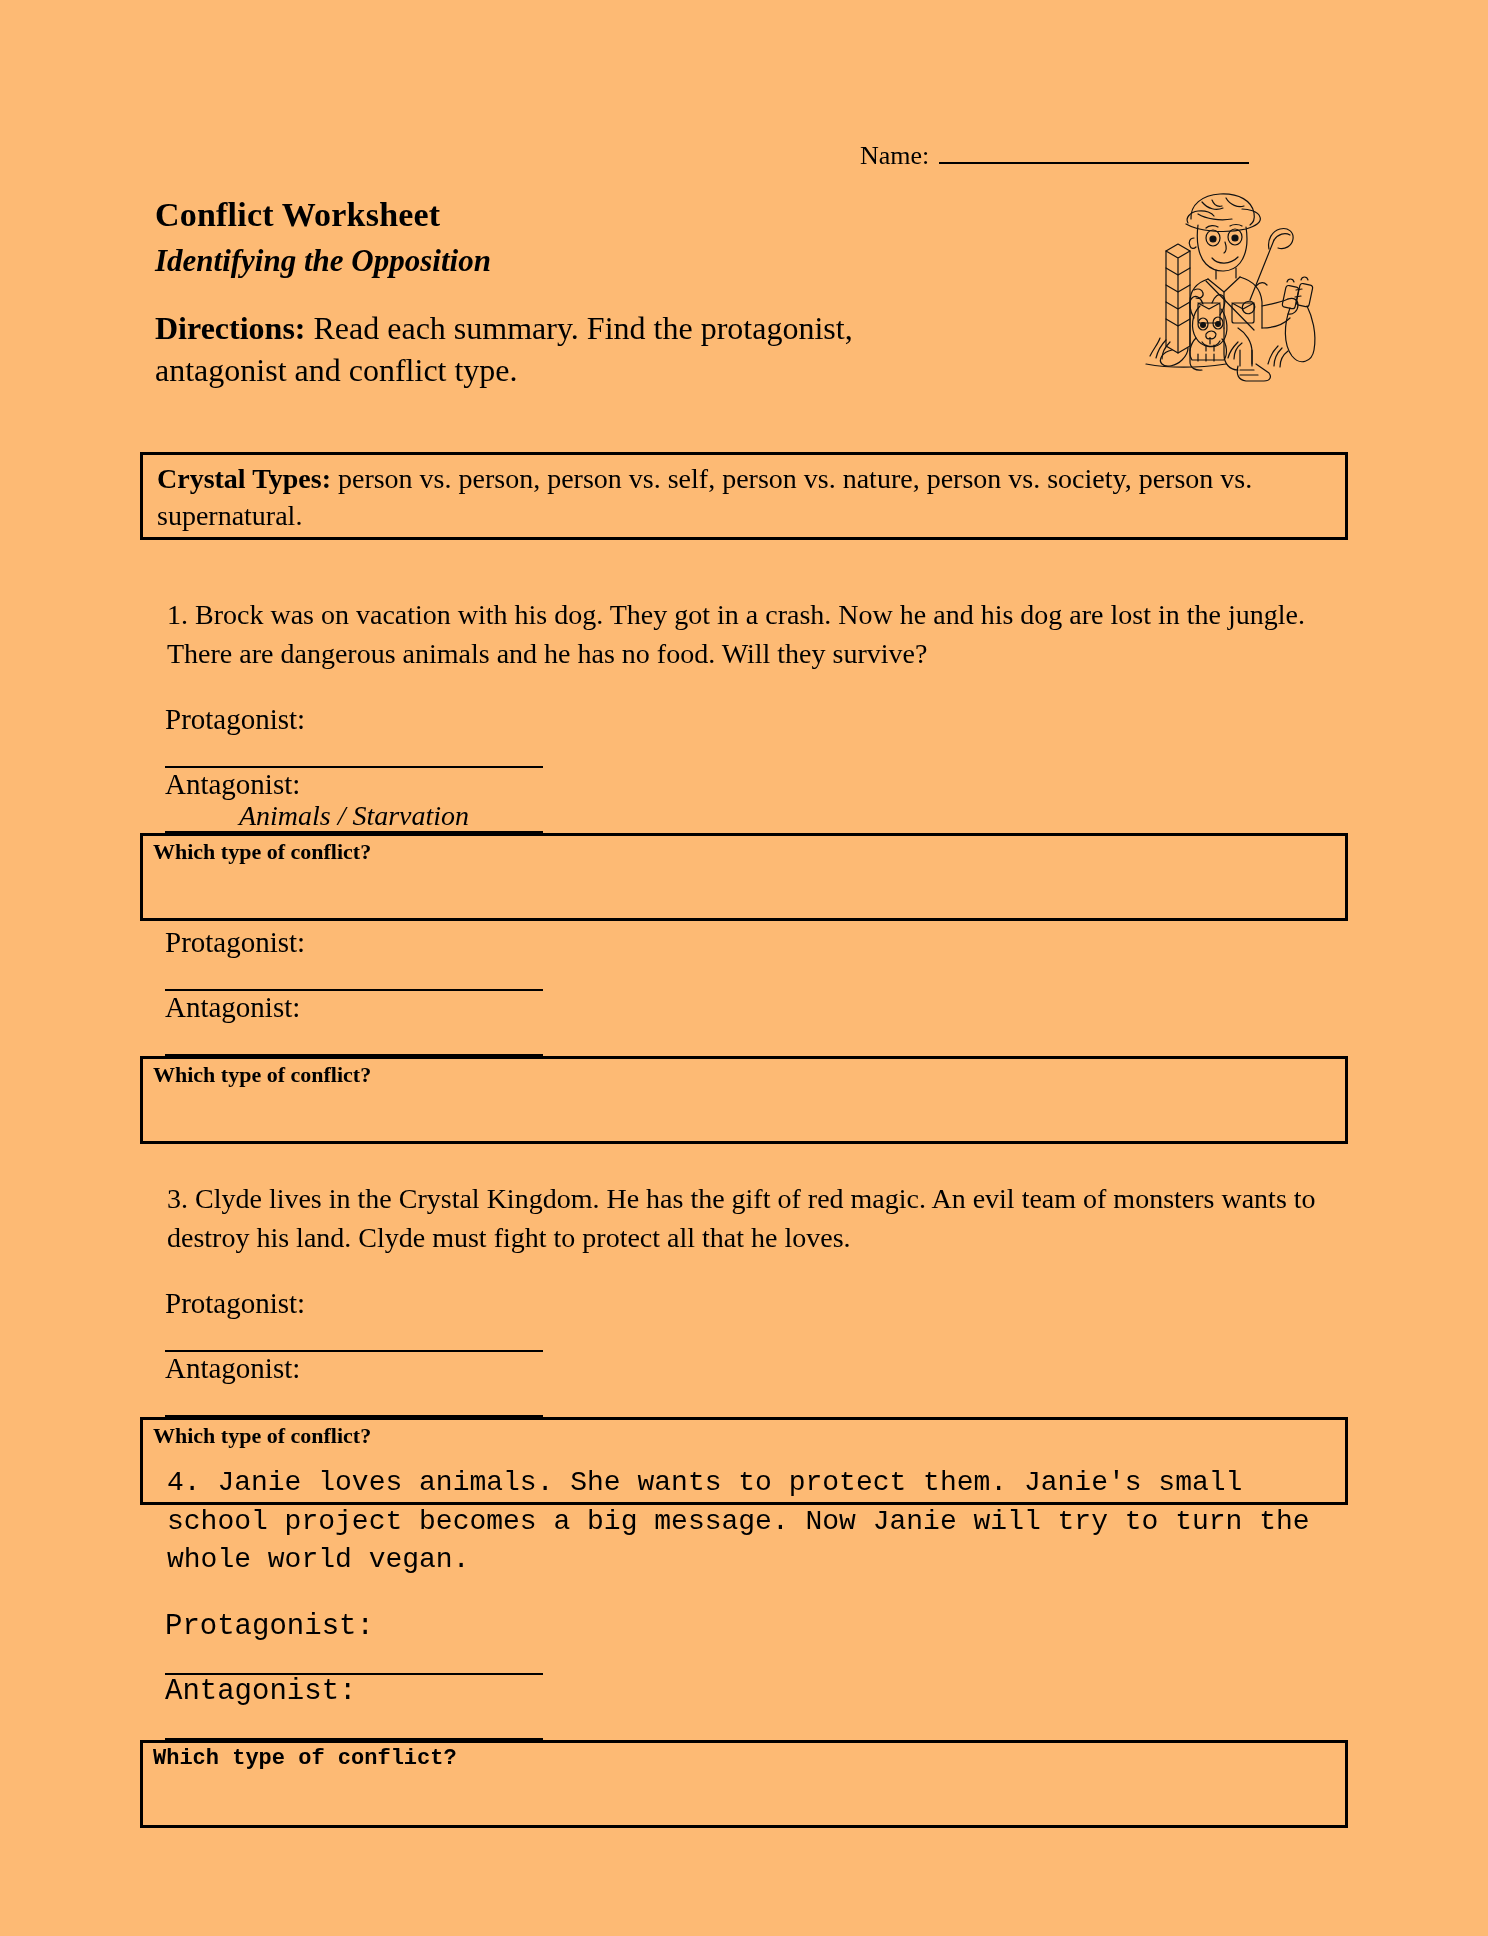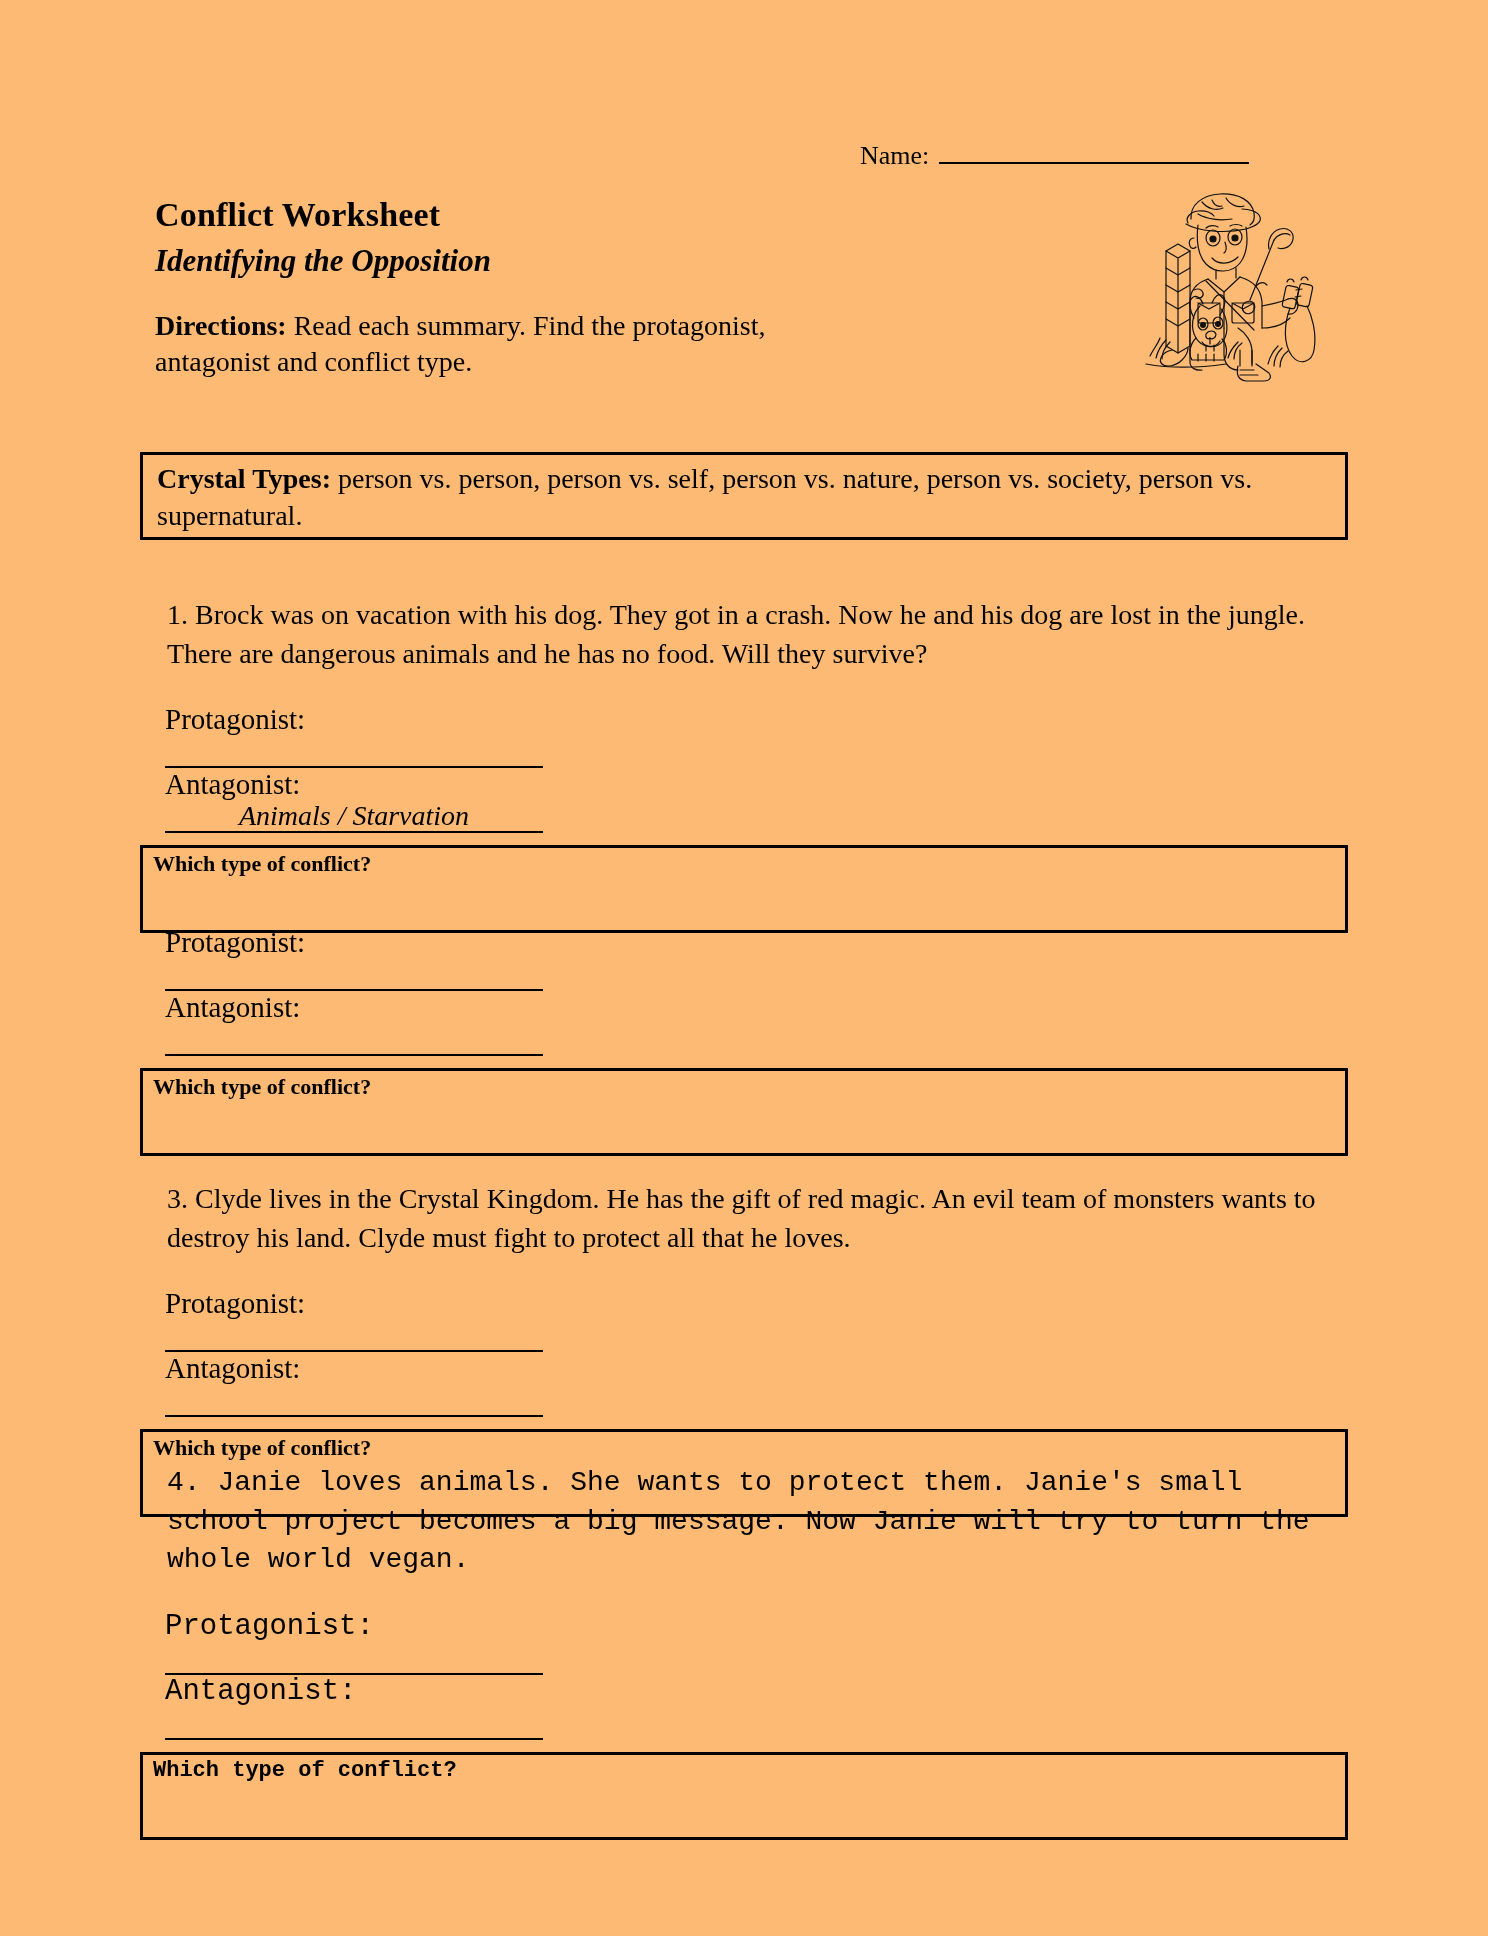--- a/index.html
+++ b/index.html
@@ -58,21 +58,21 @@
     font-weight: bold;
     font-style: italic;
   }
 
   
   .directions {
     position: absolute;
     top: 308px;
     left: 155px;
     width: 700px;
-    font-size: 28px;
+    font-size: 32px;
     line-height: 1.3;
   }
   .directions b { font-weight: bold; }
 
   .definitions {
     position: absolute;
     top: 408px;
     left: 155px;
     width: 930px;
     font-size: 28px;
@@ -136,21 +136,20 @@
     bottom: 1px;
     text-align: center;
     font-style: italic;
     font-size: 28px;
     line-height: 1;
     white-space: nowrap;
   }
   .gap { width: 52px; }
 
   .conflict-box {
-    margin-top: 12px;
     width: 1208px;
     height: 88px;
     border: 3px solid #000;
     box-sizing: border-box;
     padding: 2px 10px 0 10px;
   }
   .conflict-box .cb-label {
     font-size: 22px;
     font-weight: bold;
     line-height: 1.25;

